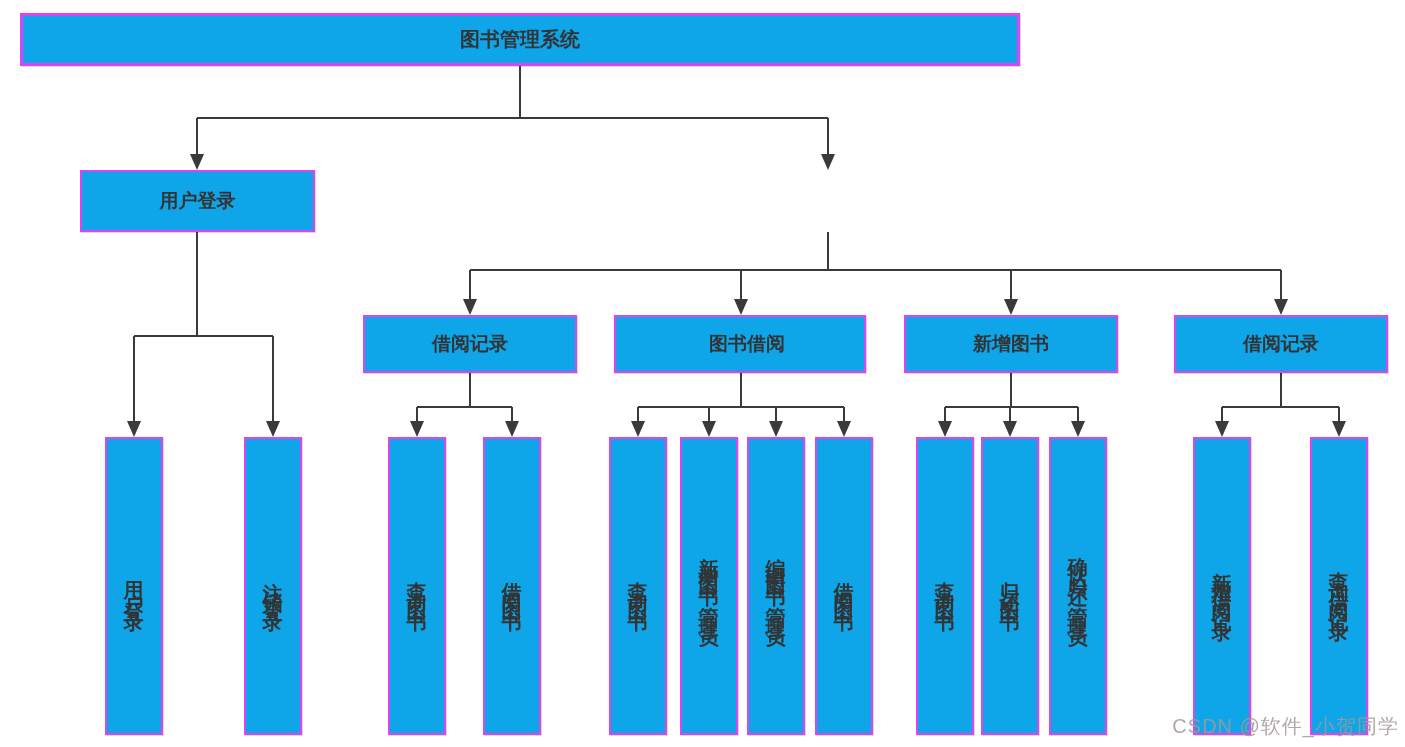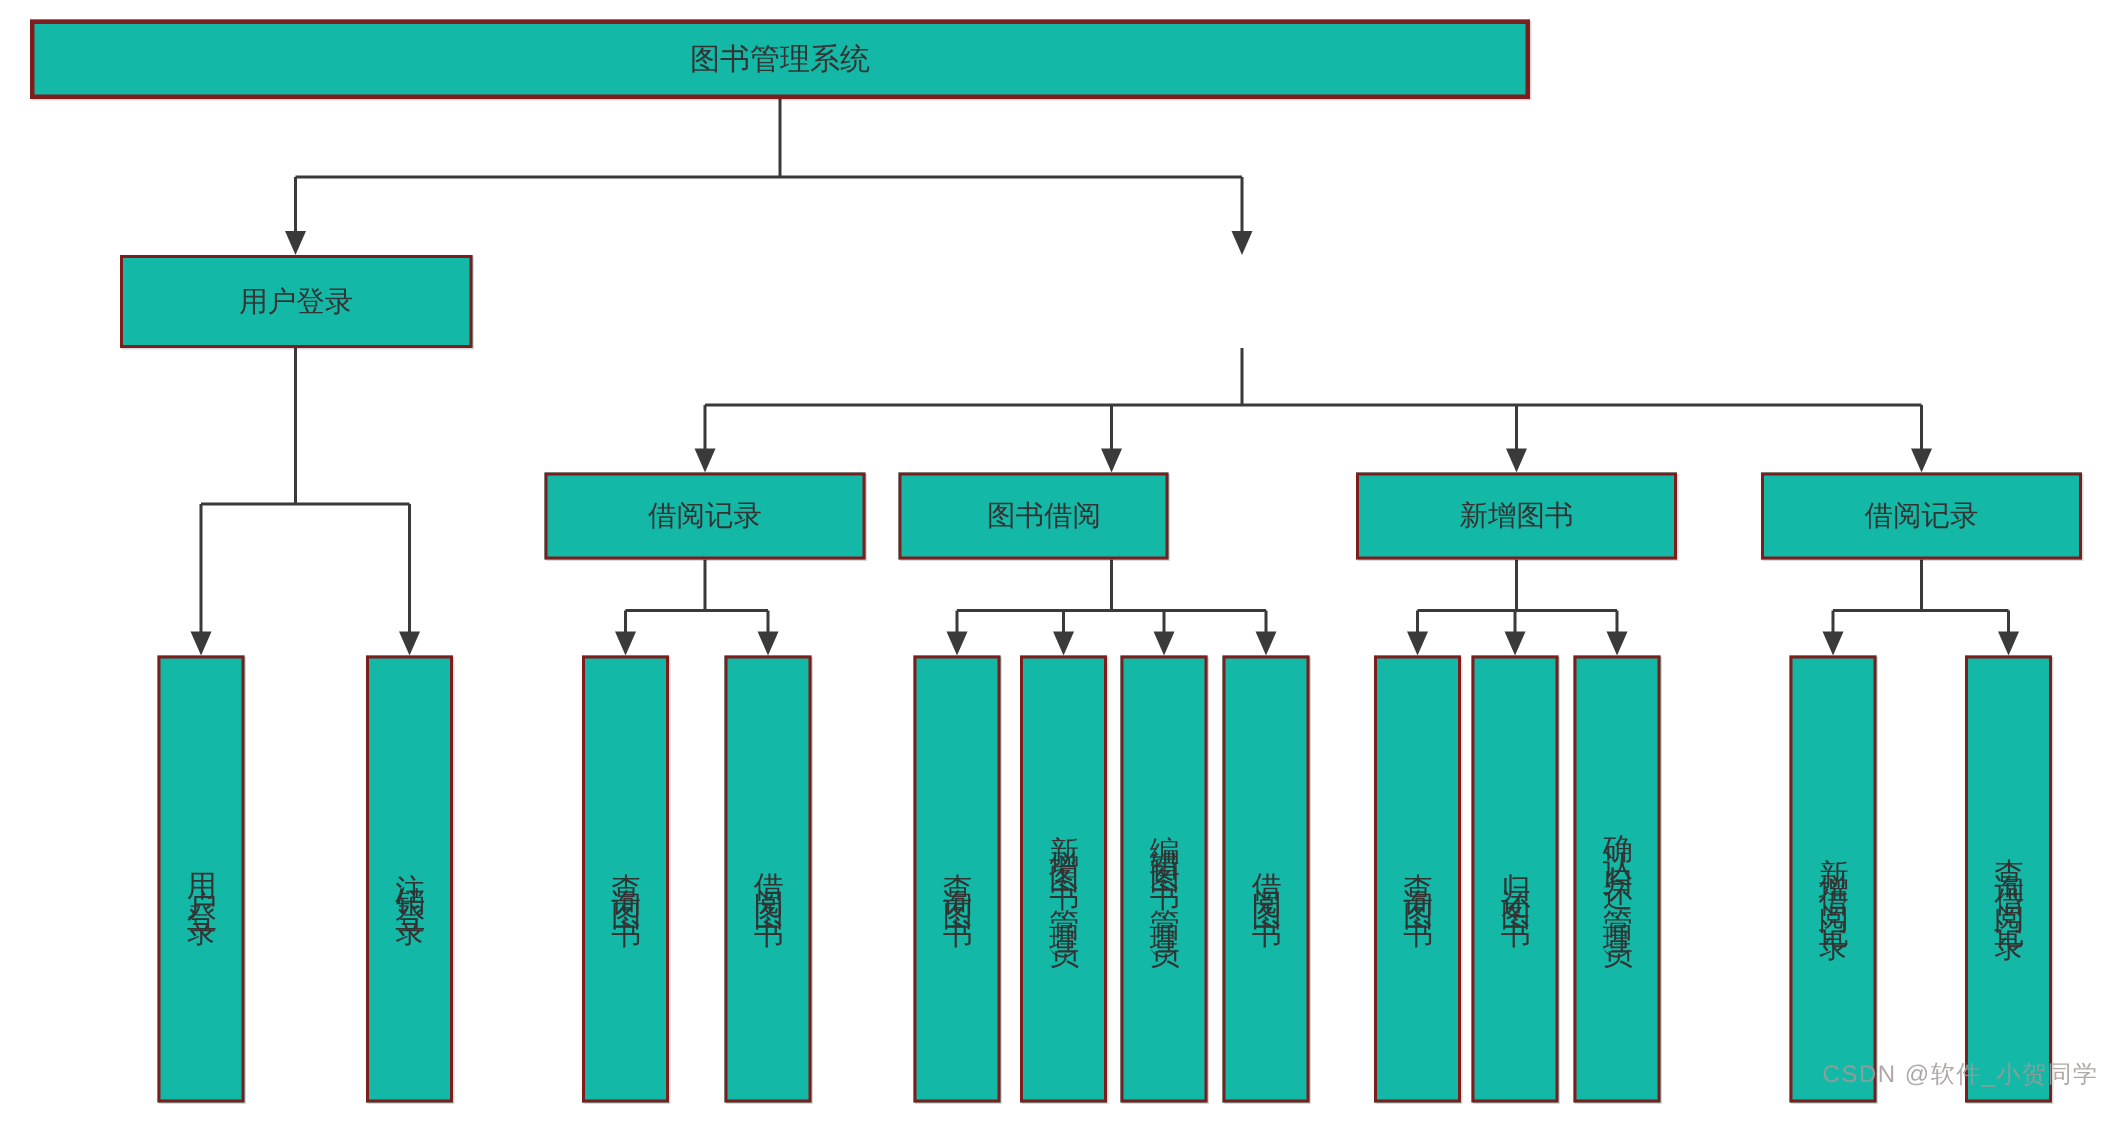--- a/index.html
+++ b/index.html
@@ -14,44 +14,45 @@
   .wires {
     position: absolute;
     left: 0; top: 0;
     width: 1405px; height: 747px;
   }
   .wires path { stroke:#3a3a3a; stroke-width:2; fill:none; }
   .wires polygon { fill:#3a3a3a; stroke:none; }
   .box {
     position: absolute;
     box-sizing: border-box;
-    background: #14b8a6;
-    border: 2px solid #7f1d1d;
+    background: #0ea5e9;
+    border: 2px solid #d946ef;
     color: #333333;
     display: flex;
     align-items: center;
     justify-content: center;
     font-size: 19px;
     box-shadow: 1px 1px 0 rgba(0,0,0,0.15);
+    font-weight: bold;
   }
   .box.root { border-width: 3px; font-size: 20px; }
   .box.v { width: 58px; top: 437px; height: 298px; }
   .box.v span {
     writing-mode: vertical-rl;
     text-orientation: mixed;
     font-size: 20px;
     letter-spacing: 10px;
     line-height: 1;
     white-space: nowrap;
   }
   .watermark {
     position: absolute;
     right: 6px;
-    bottom: 20px;
-    font-size: 16px;
+    bottom: 7px;
+    font-size: 20px;
     color: rgba(164,152,152,0.85);
     letter-spacing: 1px;
     pointer-events: none;
   }
 </style>
 </head>
 <body>
 
 <div class="stage">
 
@@ -96,21 +97,21 @@
       <polygon points="1222,437 1215,421 1229,421"></polygon>
       <polygon points="1339,437 1332,421 1346,421"></polygon>
     </g>
   </svg>
 
   <div class="box root" style="left:20px; top:13px; width:1000px; height:53px;">图书管理系统</div>
 
   <div class="box" style="left:80px; top:170px; width:235px; height:62px;">用户登录</div>
 
   <div class="box" style="left:363px; top:315px; width:214px; height:58px;">借阅记录</div>
-  <div class="box" style="left:599px; top:315px; width:180px; height:58px;padding-left:14px;">图书借阅</div>
+  <div class="box" style="left:614px; top:315px; width:252px; height:58px;padding-left:14px;">图书借阅</div>
   <div class="box" style="left:904px; top:315px; width:214px; height:58px;">新增图书</div>
   <div class="box" style="left:1174px; top:315px; width:214px; height:58px;">借阅记录</div>
 
   <div class="box v" style="left:105px;">
     <span>用户登录</span>
   </div>
   <div class="box v" style="left:244px;">
     <span>注销登录</span>
   </div>
 

